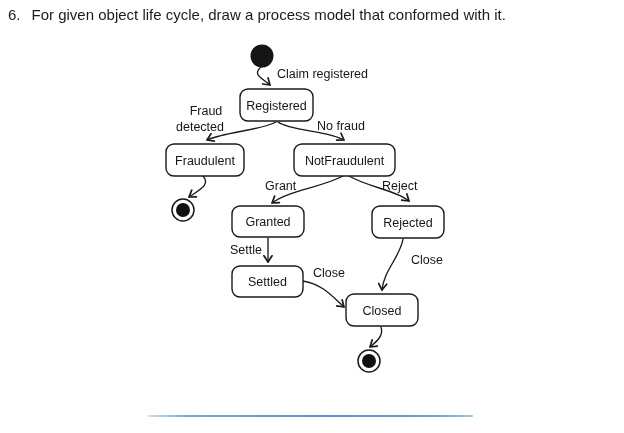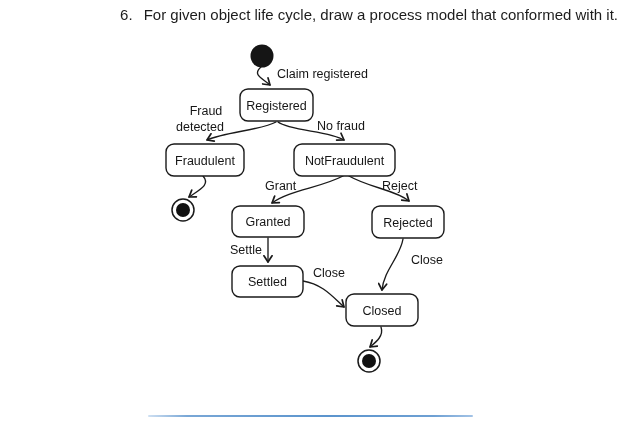--- a/index.html
+++ b/index.html
@@ -1,19 +1,18 @@
 <!DOCTYPE html>
 <html><head>
 <meta charset="utf-8">
 <style>
   html,body{margin:0;padding:0;background:#fff;}
   .page{
     position:relative;width:624px;height:433px;background:#ffffff;overflow:hidden;
     font-family:"Liberation Sans", sans-serif;
-    text-align:right;
   }
   .question{
     position:absolute;left:8px;top:6px;width:610px;
     font-size:15px;color:#1c1c1c;white-space:nowrap;
   }
   .qnum{display:inline-block;margin-right:11px;}
   .diagram{position:absolute;left:0;top:0;}
   .blue-rule{
     position:absolute;left:148px;top:415px;width:325px;height:2.4px;
     background:linear-gradient(90deg,#cfe0f2 0%,#79a7d6 12%,#5b94cd 55%,#6ea0d3 88%,#a3c3e6 100%);

